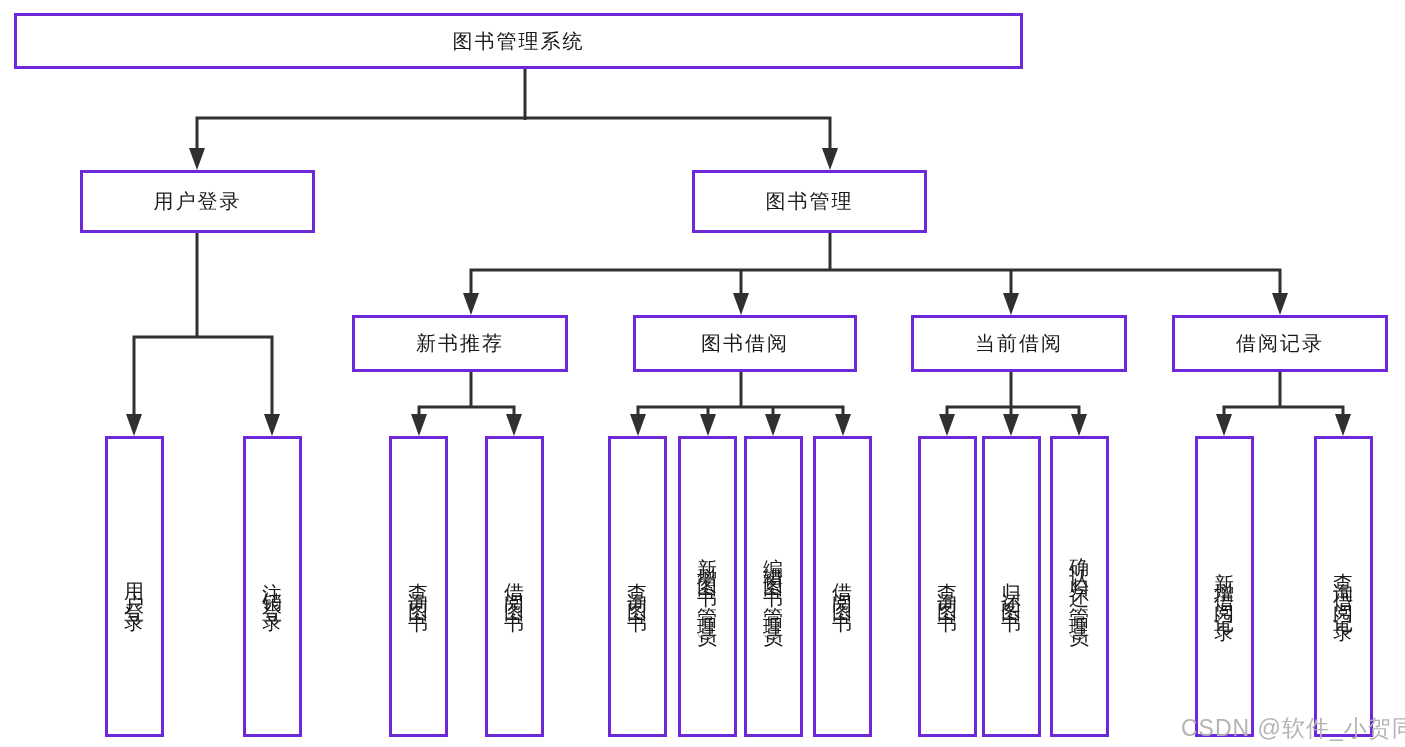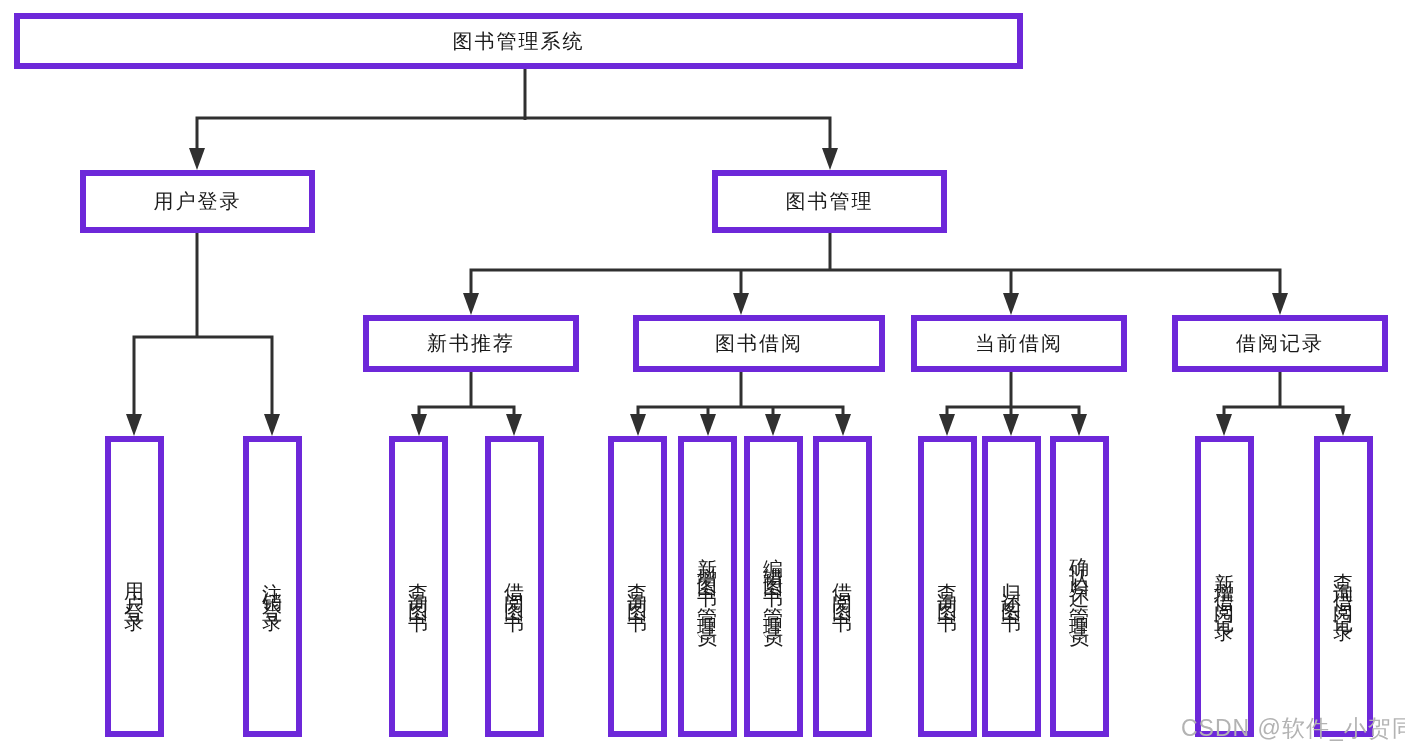--- a/index.html
+++ b/index.html
@@ -7,21 +7,21 @@
     position:relative;
     width:1405px;height:747px;
     background:#ffffff;
     font-family:"Liberation Sans", sans-serif;
     overflow:hidden;
   }
   .box{
     position:absolute;
     box-sizing:border-box;
     background:#ffffff;
-    border:6px solid #6d28d9;
+    border:3px solid #6d28d9;
     display:flex;
     align-items:center;
     justify-content:center;
     color:#1a1a1a;
   }
   .h-label{font-size:20px;letter-spacing:2px;white-space:nowrap;}
   .root-label{font-size:20px;letter-spacing:2px;}
   .leaf .v-label{
     writing-mode:vertical-rl;
     text-orientation:mixed;
@@ -96,28 +96,28 @@
     <path d="M1335 414 L1351 414 L1343 436 Z"></path>
   </svg>
 
   <div class="box" style="left:14px;top:13px;width:1009px;height:56px;">
     <span class="root-label">图书管理系统</span>
   </div>
 
   <div class="box" style="left:80px;top:170px;width:235px;height:63px;">
     <span class="h-label">用户登录</span>
   </div>
-  <div class="box" style="left:712px;top:170px;width:235px;height:63px;">
+  <div class="box" style="left:692px;top:170px;width:235px;height:63px;">
     <span class="h-label">图书管理</span>
   </div>
 
-  <div class="box" style="left:363px;top:315px;width:216px;height:57px;">
+  <div class="box" style="left:352px;top:315px;width:216px;height:57px;">
     <span class="h-label">新书推荐</span>
   </div>
-  <div class="box" style="left:633px;top:315px;width:252px;height:57px;">
+  <div class="box" style="left:633px;top:315px;width:224px;height:57px;">
     <span class="h-label">图书借阅</span>
   </div>
   <div class="box" style="left:903px;top:315px;width:216px;height:57px;margin-left:8px;">
     <span class="h-label">当前借阅</span>
   </div>
   <div class="box" style="left:1172px;top:315px;width:216px;height:57px;align-items:center;">
     <span class="h-label">借阅记录</span>
   </div>
 
   <div class="box leaf" style="left:105px;top:436px;width:59px;height:301px;">

